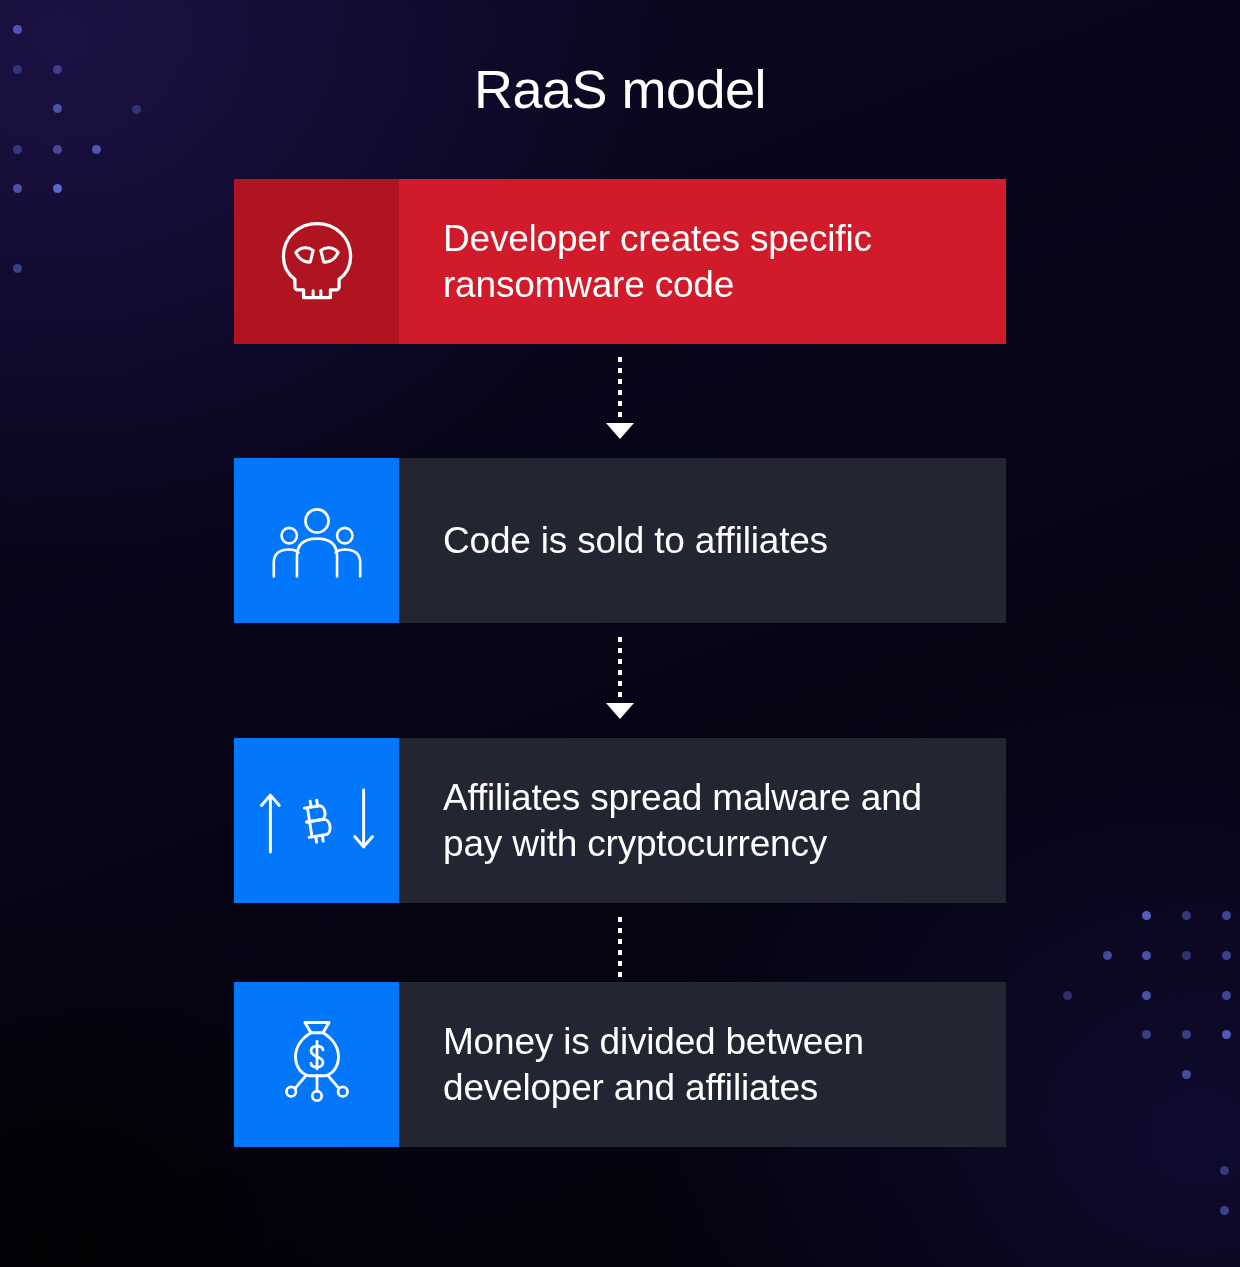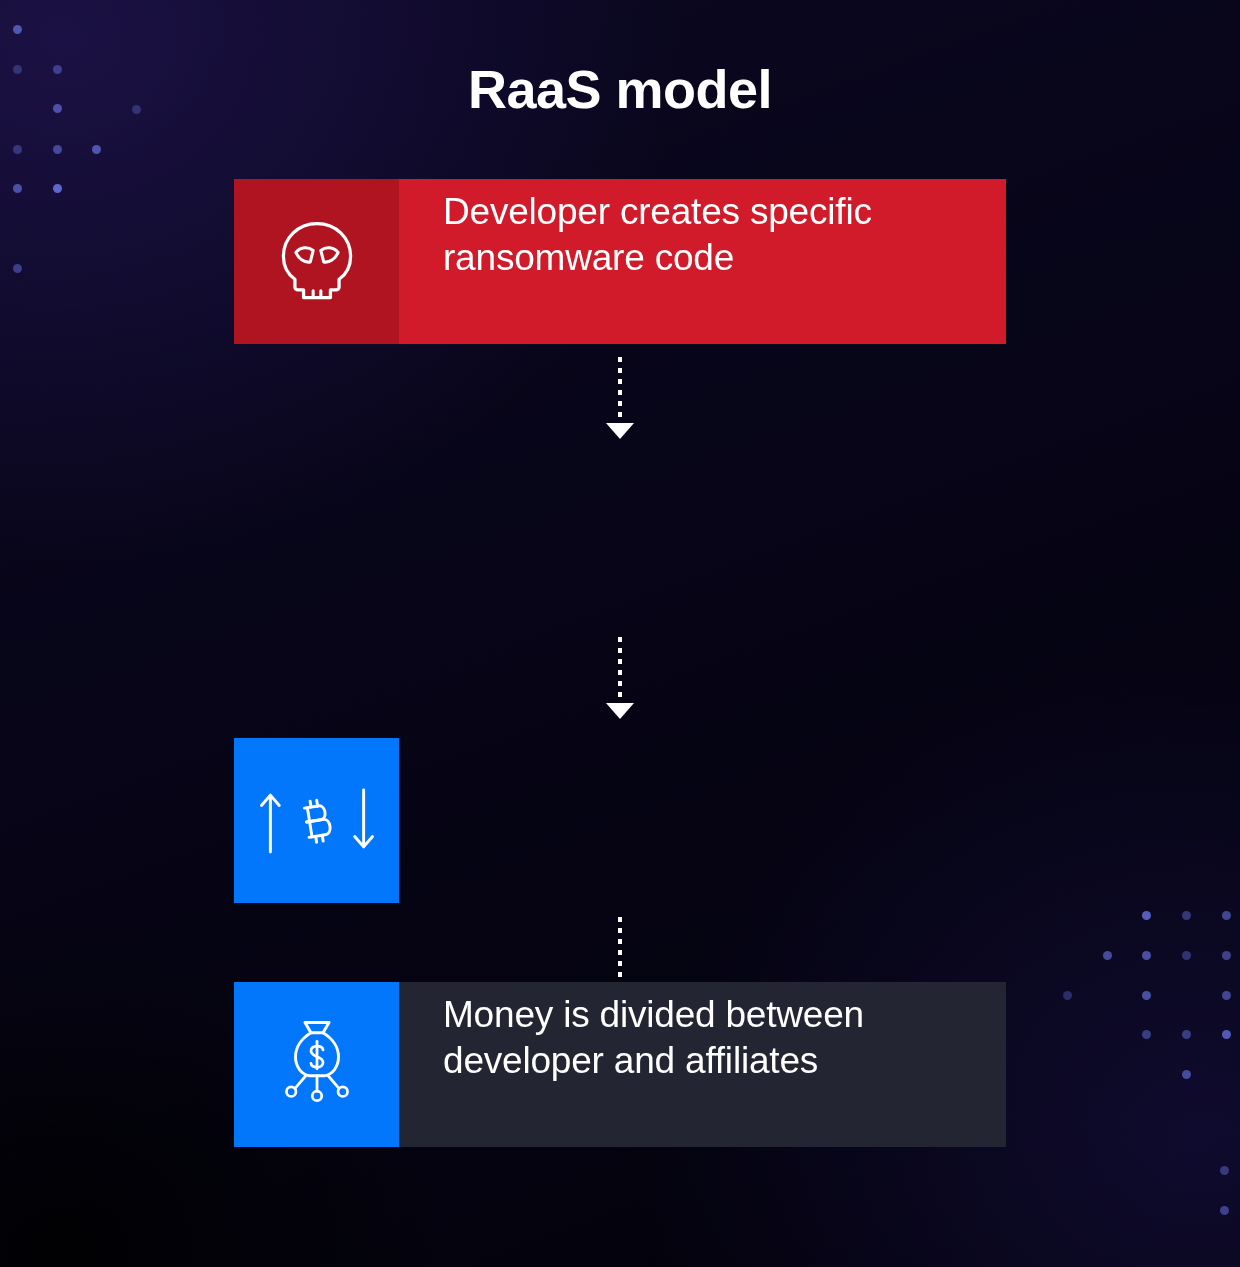--- a/index.html
+++ b/index.html
@@ -17,32 +17,32 @@
       linear-gradient(160deg, #0b0722 0%, #070517 45%, #020109 100%);
   }
   .dots-layer { position:absolute; inset:0; pointer-events:none; }
   .dot {
     position:absolute; width:9px; height:9px; border-radius:50%;
     background: var(--dot, #5d68cf);
   }
   .title {
     position:absolute; top:58px; left:0; width:100%;
     text-align:center; color: var(--text, #ffffff);
-    font-size:54px; font-weight:700; letter-spacing:-0.5px;
+    font-size:54px; font-weight:400; letter-spacing:-0.5px;
   }
   .step {
     position:absolute; left:234px; width:772px; height:165px;
     display:flex; align-items:stretch;
   }
   .icon-cell {
     width:165px; flex:none;
     display:flex; align-items:center; justify-content:center;
   }
   .text-cell {
-    flex:1; display:flex; 
+    flex:1; display:flex; align-items:center;
     padding:10px 20px 10px 44px;
   }
   .step-red  .icon-cell { background: var(--red-icon-bg, #b01421); }
   .step-red  .text-cell { background: var(--red-panel-bg, #d21b2a); }
   .step-dark .icon-cell { background: var(--blue-icon-bg, #0377fb); }
   .step-dark .text-cell { background: var(--dark-panel-bg, #232533); }
   .step-label {
     color: var(--text, #ffffff);
     font-size:37px; line-height:46px; font-weight:400;
     letter-spacing:-0.2px; white-space:pre-line;
@@ -118,38 +118,57 @@
       <p class="step-label">Developer creates specific
 ransomware code</p>
     </div>
   </section>
 
   <div class="flow-arrow" style="top:357px">
     <div class="arrow-line"></div>
     <div class="arrow-head"></div>
   </div>
 
+  <section class="step step-dark" style="top:458px">
+    <div class="icon-cell">
+      <svg class="step-icon" width="108" height="78" viewBox="0 0 140 100">
+        <circle stroke-width="3.4" cx="70" cy="24" r="15"></circle>
+        <path stroke-width="3.4" d="M44 96 V70 C44 54 54 47 70 47 C86 47 96 54 96 70 V96"></path>
+        <circle stroke-width="3.4" cx="34" cy="43" r="10"></circle>
+        <path stroke-width="3.4" d="M14 96 V78 C14 66 22 61 34 61 C39 61 43 62 46 65"></path>
+        <circle stroke-width="3.4" cx="106" cy="43" r="10"></circle>
+        <path stroke-width="3.4" d="M126 96 V78 C126 66 118 61 106 61 C101 61 97 62 94 65"></path>
+      </svg>
+    </div>
+    <div class="text-cell">
+      <p class="step-label">Code is sold to affiliates</p>
+    </div>
+  </section>
 
   <div class="flow-arrow" style="top:637px">
     <div class="arrow-line"></div>
     <div class="arrow-head"></div>
   </div>
 
   <section class="step step-dark" style="top:738px">
     <div class="icon-cell">
       <svg class="step-icon" width="126" height="74" viewBox="0 0 170 100">
         <path stroke-width="4" d="M22 92 V16 M10 29 L22 15 L34 29"></path>
         <path stroke-width="4" d="M148 8 V84 M136 71 L148 85 L160 71"></path>
         <g transform="rotate(-9 86 50)">
           <path stroke-width="4" d="M75 30 V70"></path>
           <path stroke-width="4" d="M71 30 H90 C100 30 100 49 90 49 H71"></path>
           <path stroke-width="4" d="M71 49 H93 C104 49 104 70 93 70 H71"></path>
           <path stroke-width="4" d="M80 22 V30 M89 22 V30 M80 70 V78 M89 70 V78"></path>
         </g>
       </svg>
+    </div>
+    <div class="text-cell">
+      <p class="step-label">Affiliates spread malware and
+pay with cryptocurrency</p>
     </div>
   </section>
 
   <div class="flow-arrow" style="top:917px">
     <div class="arrow-line"></div>
     <div class="arrow-head"></div>
   </div>
 
   <section class="step step-dark" style="top:982px">
     <div class="icon-cell">

